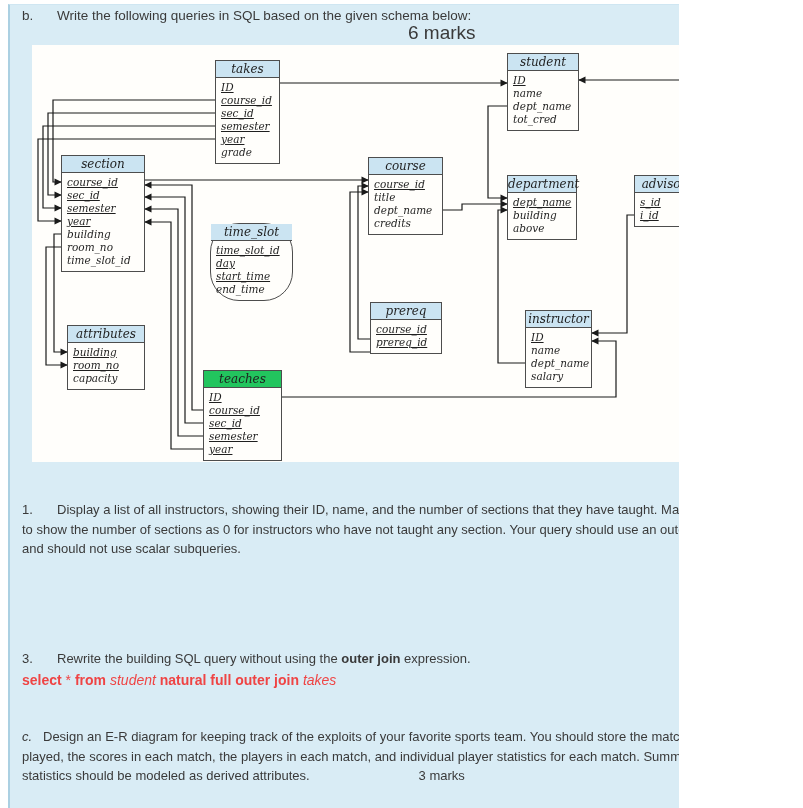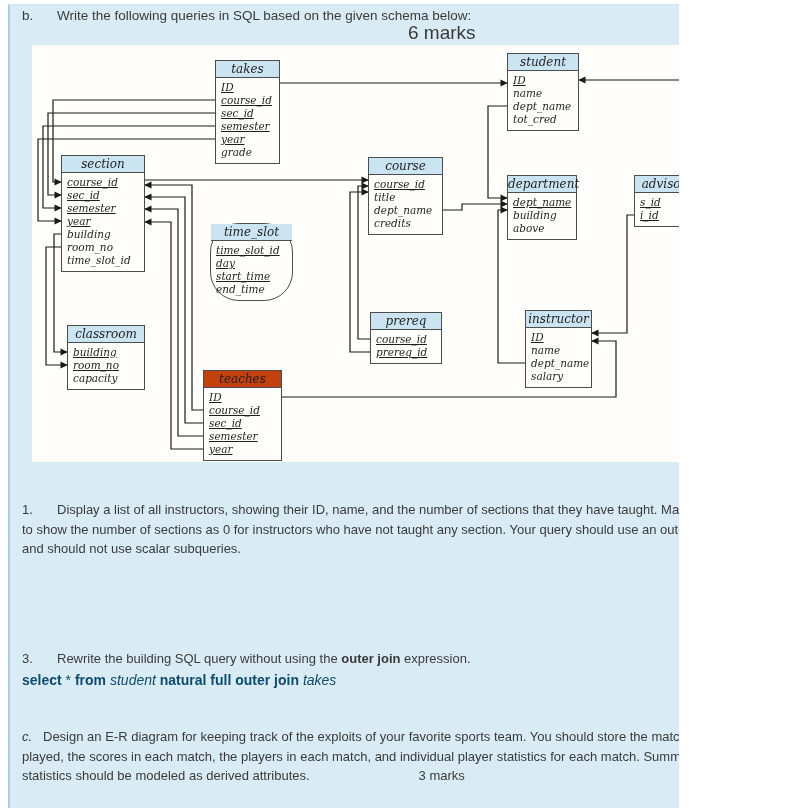--- a/index.html
+++ b/index.html
@@ -9,21 +9,21 @@
          background:#d9ecf5;border-left:2px solid #abd0e2;border-top:1px solid #cfe6f2;}
   .vrule{position:absolute;left:769px;top:0;width:2px;height:808px;background:#cacaca;}
   .hdr-row{position:absolute;left:22px;top:6px;width:710px;font-size:13.5px;line-height:19px;}
   .marks{position:absolute;left:408px;top:22px;font-size:19px;}
   .qn{display:inline-block;width:35px;}
   .qn.c{width:21px;font-style:italic;}
   .q{position:absolute;left:22px;font-size:13px;line-height:19.5px;}
   #q1{top:500px;width:706px;}
   #q2{top:596px;width:706px;}
   #q3{top:649px;width:706px;}
-  #sqlline{position:absolute;left:22px;top:672px;width:706px;font-size:14px;color:#0c4a6e;}
+  #sqlline{position:absolute;left:22px;top:672px;width:706px;font-size:14px;color:#ef4444;}
   #partc{top:727px;width:692px;}
   .cmarks{margin-left:109px;}
   
   .diagram{position:absolute;left:32px;top:45px;width:686px;height:417px;background:#fffefb;}
   .diagram svg{position:absolute;left:0;top:0;}
   .tbl{position:absolute;box-sizing:border-box;border:1px solid #4d4d4d;background:#fffefb;
        font-family:"DejaVu Serif", serif;font-style:italic;color:#1f1f1f;}
   .tbl-title{height:16px;line-height:16px;border-bottom:1px solid #4d4d4d;
              text-align:center;font-size:12px;}
   .tbl-body{padding:3px 2px 4px 5px;}
@@ -128,46 +128,46 @@
       </div>
       <div class="tbl" style="left: 178px; top: 178px; width: 83px; border-color: rgb(77, 77, 77); border-radius: 29px;">
         <div class="tbl-title" style="background: rgb(203, 228, 242); border-color: rgb(77, 77, 77);">time_slot</div>
         <div class="tbl-body">
           <div class="attr key">time_slot_id</div>
           <div class="attr key">day</div>
           <div class="attr key">start_time</div>
           <div class="attr">end_time</div>
         </div>
       </div>
-      <div class="tbl" style="left: 338px; top: 267px; width: 72px; border-color: rgb(77, 77, 77);">
+      <div class="tbl" style="left: 338px; top: 257px; width: 72px; border-color: rgb(77, 77, 77);">
         <div class="tbl-title" style="background: rgb(203, 228, 242); border-color: rgb(77, 77, 77);">prereq</div>
         <div class="tbl-body">
           <div class="attr key">course_id</div>
           <div class="attr key">prereq_id</div>
         </div>
       </div>
       <div class="tbl" style="left: 493px; top: 265px; width: 67px; border-color: rgb(77, 77, 77);">
         <div class="tbl-title" style="background: rgb(203, 228, 242); border-color: rgb(77, 77, 77);">instructor</div>
         <div class="tbl-body">
           <div class="attr key">ID</div>
           <div class="attr">name</div>
           <div class="attr">dept_name</div>
           <div class="attr">salary</div>
         </div>
       </div>
       <div class="tbl" style="left: 35px; top: 280px; width: 78px; border-color: rgb(77, 77, 77);">
-        <div class="tbl-title" style="background: rgb(203, 228, 242); border-color: rgb(77, 77, 77);">classroom</div>
+        <div class="tbl-title" style="background: rgb(203, 228, 242); border-color: rgb(77, 77, 77);">attributes</div>
         <div class="tbl-body">
           <div class="attr key">building</div>
           <div class="attr key">room_no</div>
           <div class="attr">capacity</div>
         </div>
       </div>
       <div class="tbl" style="left: 171px; top: 325px; width: 79px; border-color: rgb(77, 77, 77);">
-        <div class="tbl-title" style="background: #c2410c; border-color: rgb(77, 77, 77);">teaches</div>
+        <div class="tbl-title" style="background: #22c55e; border-color: rgb(77, 77, 77);">teaches</div>
         <div class="tbl-body">
           <div class="attr key">ID</div>
           <div class="attr key">course_id</div>
           <div class="attr key">sec_id</div>
           <div class="attr key">semester</div>
           <div class="attr key">year</div>
         </div>
       </div>
     </div>
 

